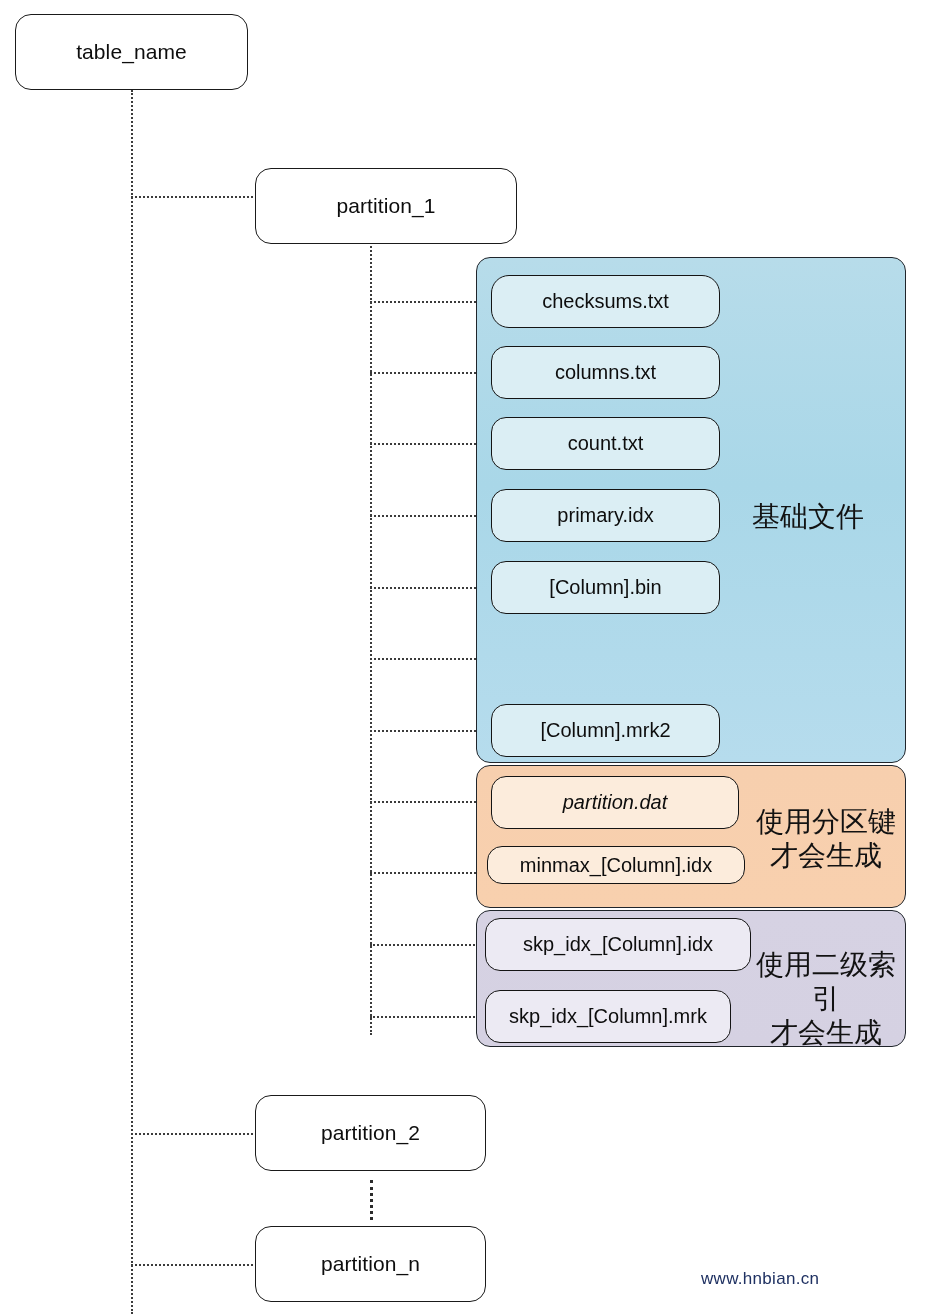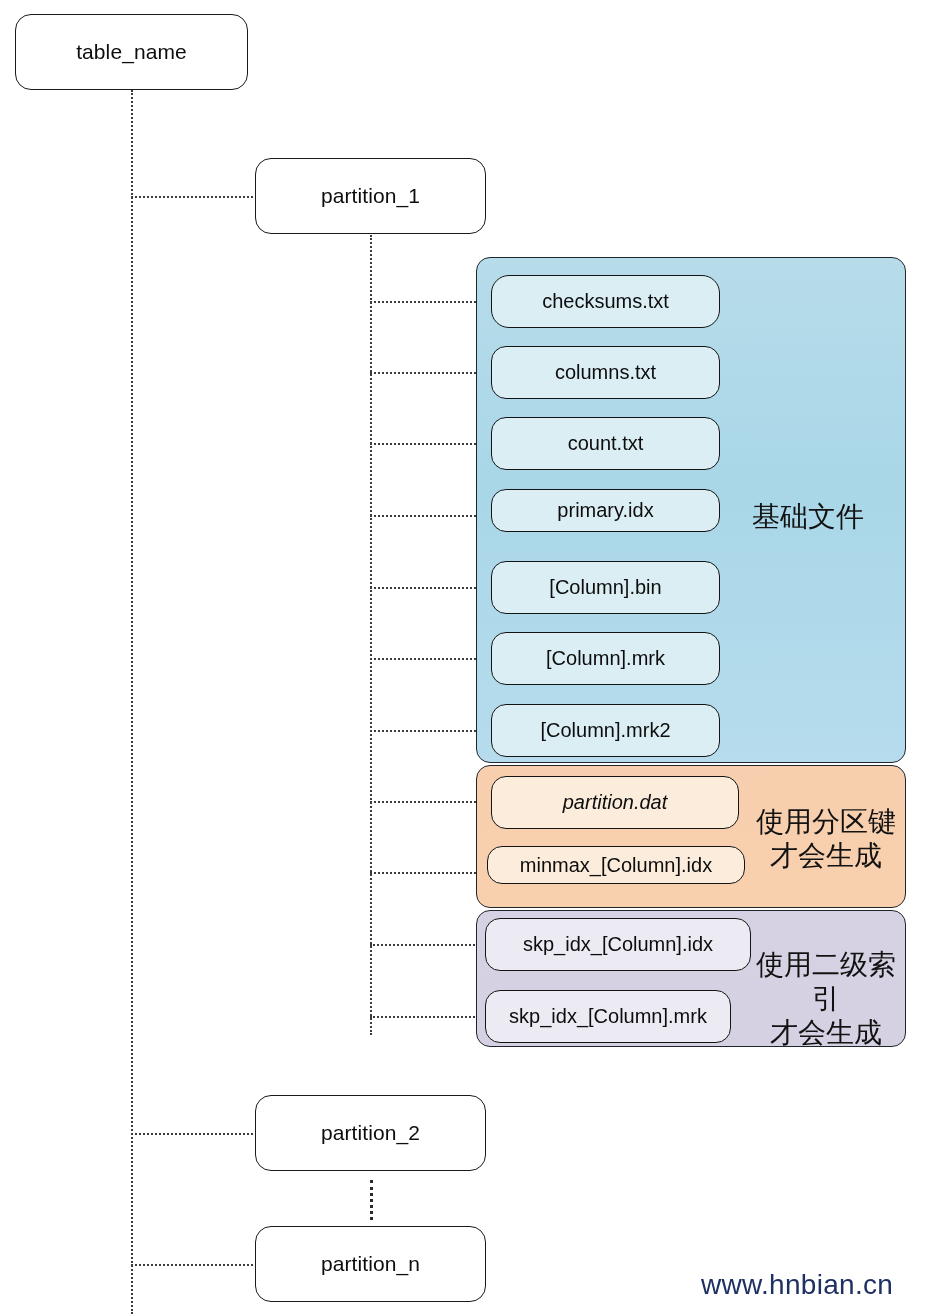--- a/index.html
+++ b/index.html
@@ -85,21 +85,21 @@
     color: #0d0d0d;
     white-space: nowrap;
   }
   .chip-blue   { background: #dbeef4; }
   .chip-orange { background: #fcecdc; }
   .chip-purple { background: #eceaf3; }
 
   
   .watermark {
     position: absolute;
-    font-size: 28px;
+    font-size: 17px;
     color: #1f3162;
     letter-spacing: 0.3px;
     white-space: nowrap;
   }
 </style>
 </head>
 <body>
 
 <div id="canvas">
 
@@ -124,21 +124,21 @@
   <div class="hline" style="left:370px; top:872px; width:118px;"></div>
   <div class="hline" style="left:370px; top:944px; width:116px;"></div>
   <div class="hline" style="left:370px; top:1016px; width:116px;"></div>
 
   <div class="vdots" style="left:370px; top:1180px; height:40px;"></div>
 
   <div class="node" style="left:15px; top:14px; width:233px; height:76px;">
     <span>table_name</span>
   </div>
 
-  <div class="node" style="left:255px; top:158px; width:231px; height:76px;">
+  <div class="node" style="left:255px; top:168px; width:262px; height:76px;">
     <span>partition_1</span>
   </div>
 
   <div class="node" style="left:255px; top:1095px; width:231px; height:76px;">
     <span>partition_2</span>
   </div>
 
   <div class="node" style="left:255px; top:1226px; width:231px; height:76px;align-items:center;">
     <span>partition_n</span>
   </div>
@@ -149,28 +149,25 @@
 
   <div class="chip chip-blue" style="left:491px; top:275px; width:229px; height:53px;border-radius:18px;">
     <span>checksums.txt</span>
   </div>
   <div class="chip chip-blue" style="left:491px; top:346px; width:229px; height:53px;">
     <span>columns.txt</span>
   </div>
   <div class="chip chip-blue" style="left:491px; top:417px; width:229px; height:53px;">
     <span>count.txt</span>
   </div>
-  <div class="chip chip-blue" style="left:491px; top:489px; width:229px; height:43px;">
+  <div class="chip chip-blue" style="left:491px; top:489px; width:229px; height:53px;">
     <span>primary.idx</span>
   </div>
   <div class="chip chip-blue" style="left:491px; top:561px; width:229px; height:53px;">
     <span>[Column].bin</span>
-  </div>
-  <div class="chip chip-blue" style="left:491px; top:632px; width:229px; height:53px;">
-    <span>[Column].mrk</span>
   </div>
   <div class="chip chip-blue" style="left:491px; top:704px; width:229px; height:53px;">
     <span>[Column].mrk2</span>
   </div>
 
   <div class="panel panel-orange" style="left:476px; top:765px; width:430px; height:143px;"></div>
 
   <div class="panel-label" style="left:750px; top:805px; width:152px;">使用分区键
 才会生成</div>
 

